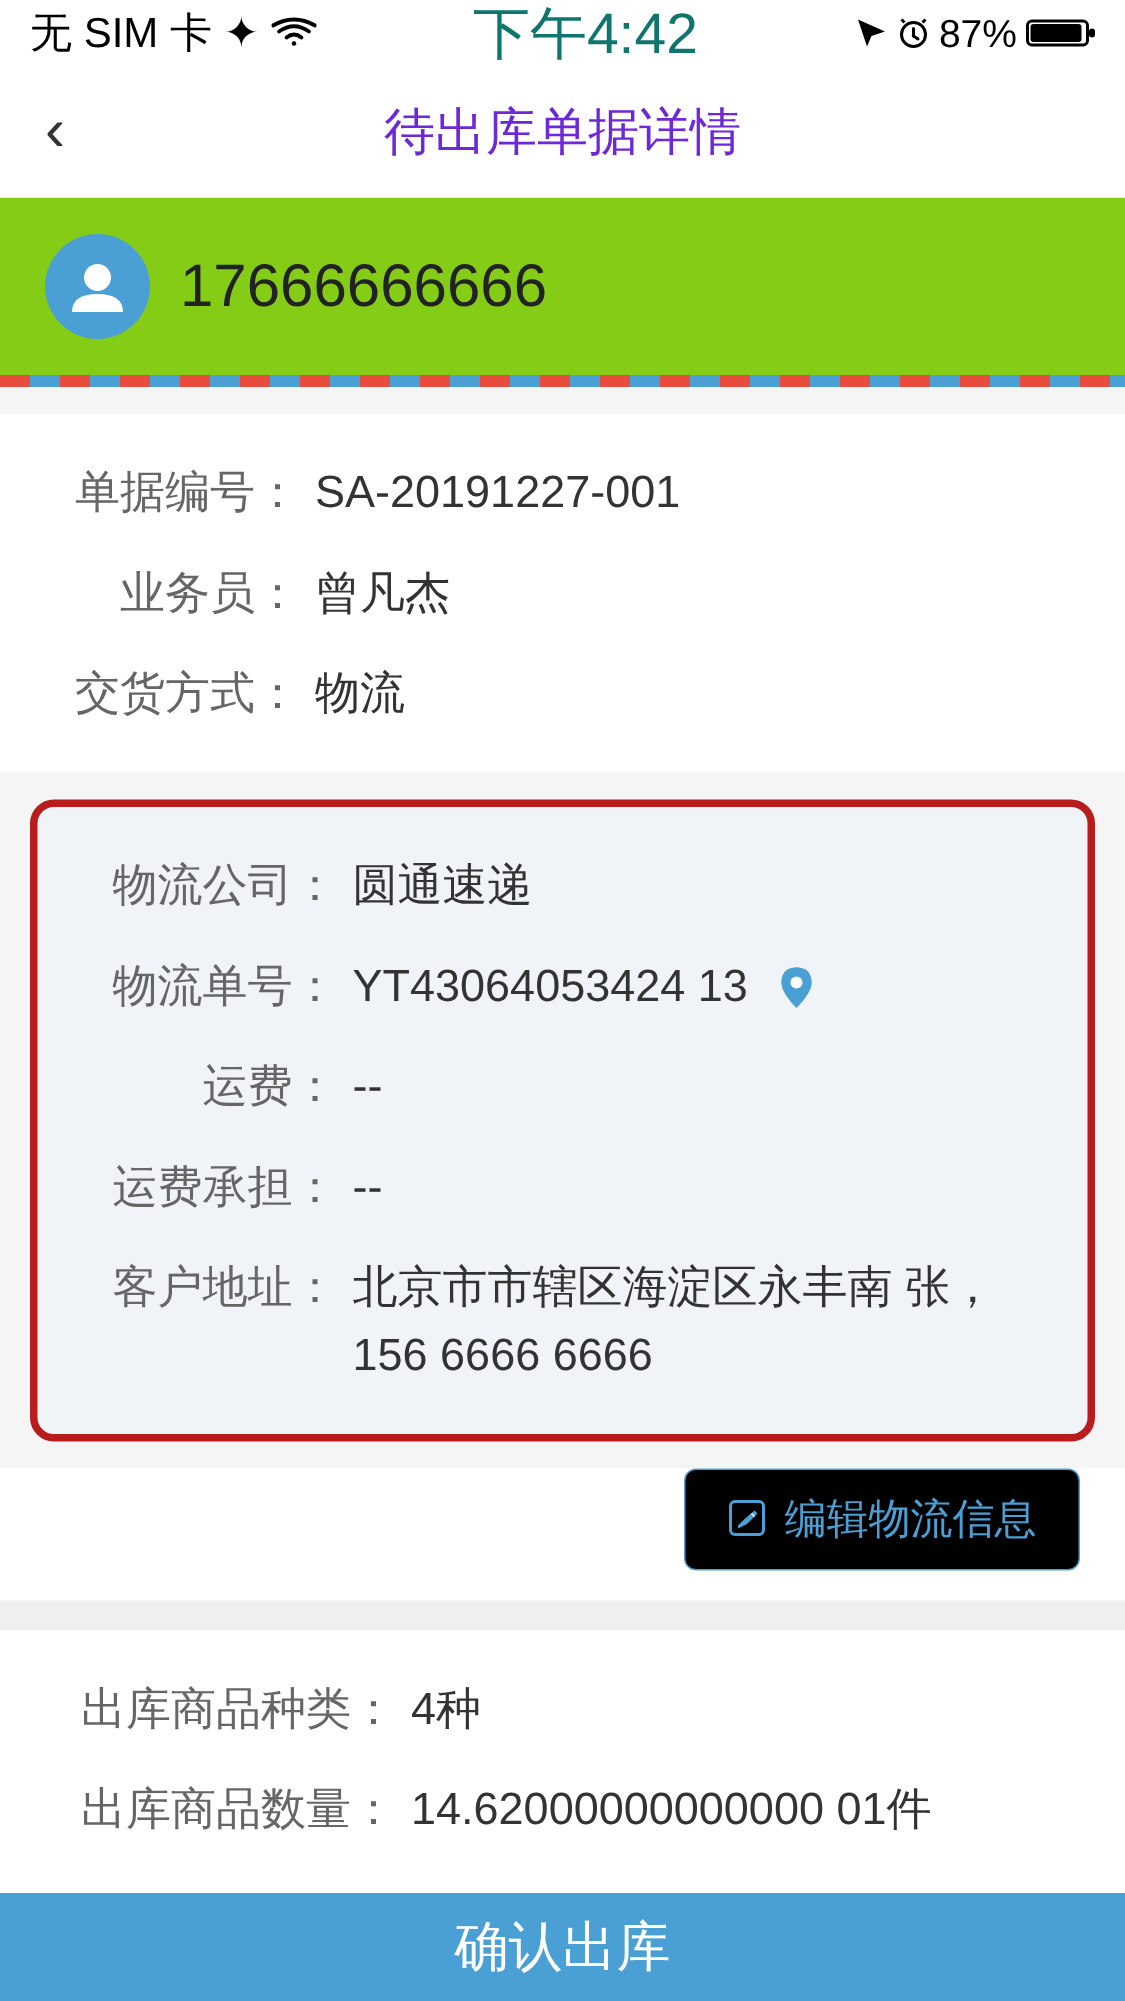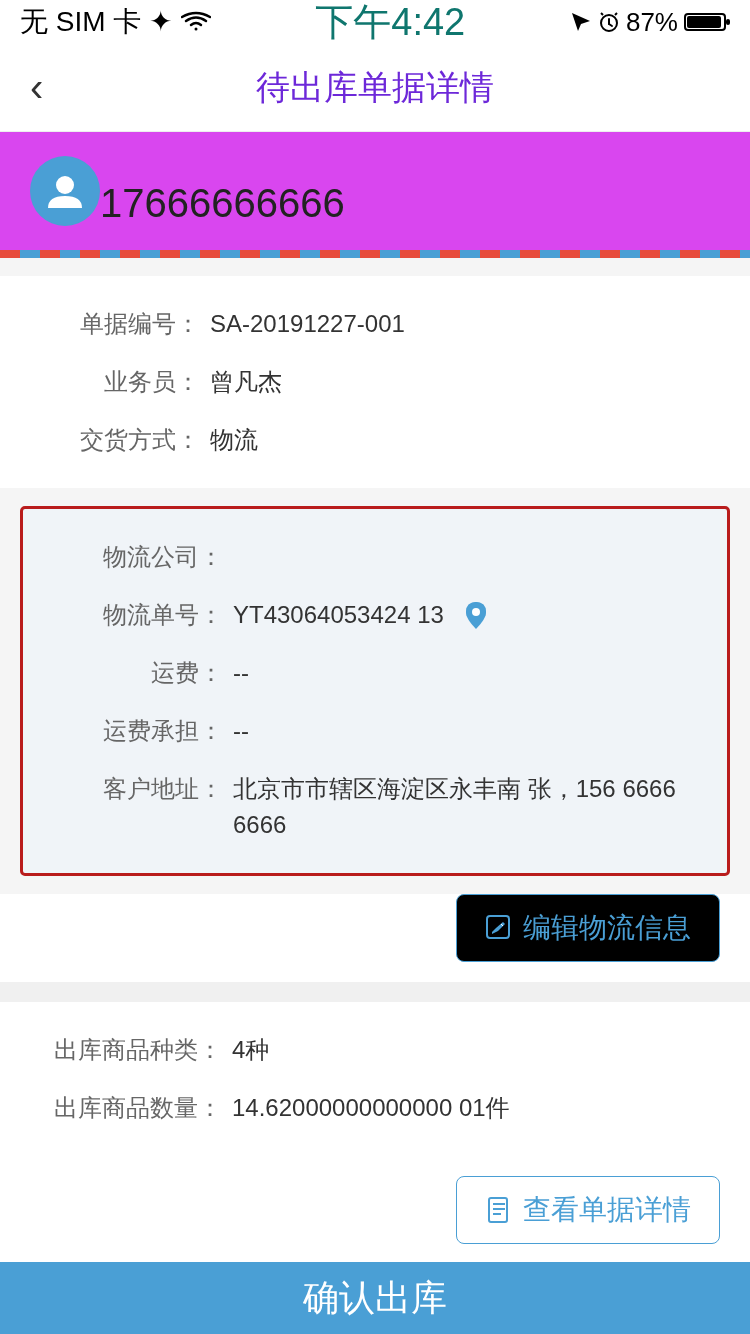--- a/index.html
+++ b/index.html
@@ -64,24 +64,25 @@
       font-weight: 300;
     }
     .nav-title {
       font-size: 34px;
       font-weight: 500;
       color: #6d28d9;
     }
 
     
     .customer-header {
-      background: #d946ef;
+      background: #84cc16;
       padding: 24px 30px;
       display: flex;
-      align-items: flex-end;
+      align-items: center;
+      gap: 20px;
       border-bottom: none;
     }
     .avatar {
       width: 70px;
       height: 70px;
       border-radius: 50%;
       background: #4a9fd5;
       display: flex;
       align-items: center;
       justify-content: center;
@@ -110,31 +111,31 @@
 
     
     .section {
       background: #fff;
       margin: 18px 0;
       padding: 30px 40px;
     }
     .section-gray {
       background: #f0f4f8;
       margin: 0;
-      border: 3px solid #b91c1c;
-      border-radius: 5px;
+      border: 5px solid #b91c1c;
+      border-radius: 16px;
       margin: 18px 20px;
       padding: 30px 40px;
     }
 
     .info-row {
       display: flex;
       align-items: flex-start;
       margin-bottom: 22px;
-      font-size: 24px;
+      font-size: 30px;
       line-height: 1.5;
       justify-content: space-between;
     }
     .info-row:last-child {
       margin-bottom: 0;
       margin-top: 20px;
     }
     .info-label {
       color: #666;
       min-width: 160px;
@@ -296,20 +297,21 @@
     </div>
     <div class="info-row">
       <span class="info-label">交货方式：</span>
       <span class="info-value">物流</span>
     </div>
   </div>
 
   <div class="section-gray">
     <div class="info-row">
       <span class="info-label">物流公司：</span>
+      <span class="info-value">圆通速递</span>
     </div>
     <div class="info-row">
       <span class="info-label">物流单号：</span>
       <span class="info-value info-value-with-icon">
         <span>YT43064053424 13</span>
         <svg class="location-icon" viewBox="0 0 36 36">
           <circle cx="18" cy="15" r="10" fill="#4a9fd5"></circle>
           <path d="M18 5 Q28 5 28 15 Q28 22 18 32 Q8 22 8 15 Q8 5 18 5Z" fill="#4a9fd5"></path>
           <circle cx="18" cy="15" r="4" fill="#fff"></circle>
         </svg>

